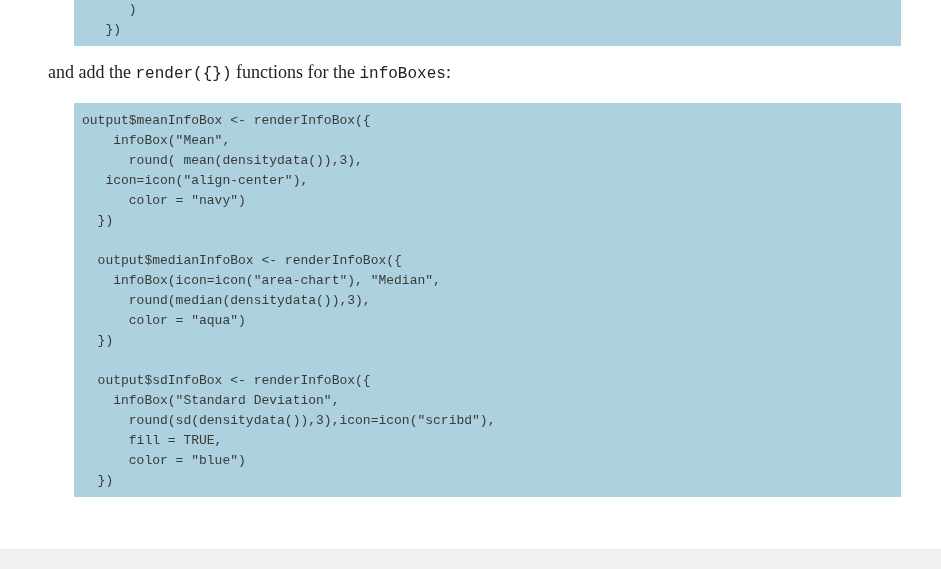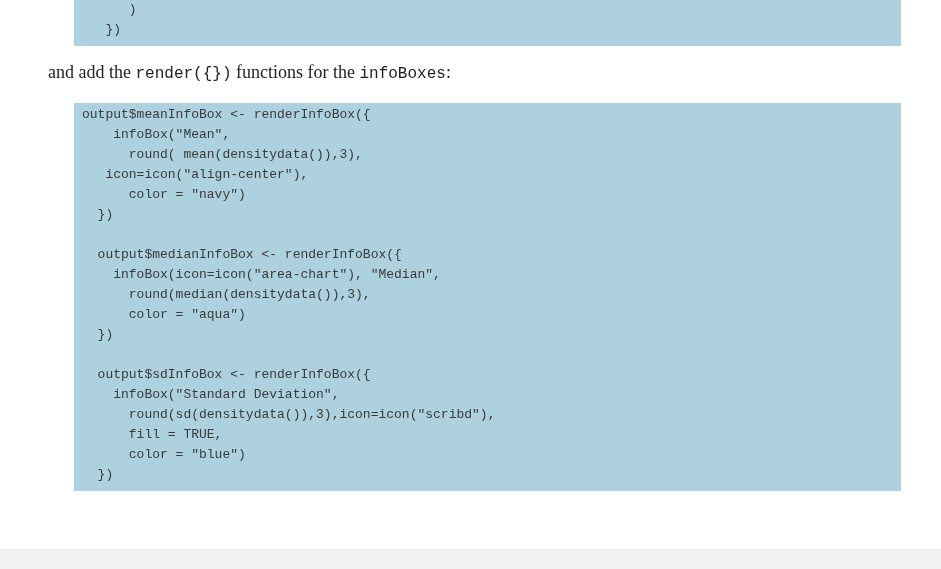--- a/index.html
+++ b/index.html
@@ -28,21 +28,21 @@
       margin-left: 26px;
       margin-right: -8px;
       white-space: pre;
       overflow: hidden;
     }
     .code-block.first {
       padding-top: 0;
       padding-bottom: 6px;
     }
     .code-block.second {
-      padding-top: 2px;
+      padding-top: 8px;
       padding-bottom: 6px;
       margin-top: 20px;
     }
     .prose-line {
       font-size: 18px;
       margin-top: 16px;
       margin-bottom: 17px;
     }
     .inline-code {
       font-family: 'Courier New', Courier, monospace;

